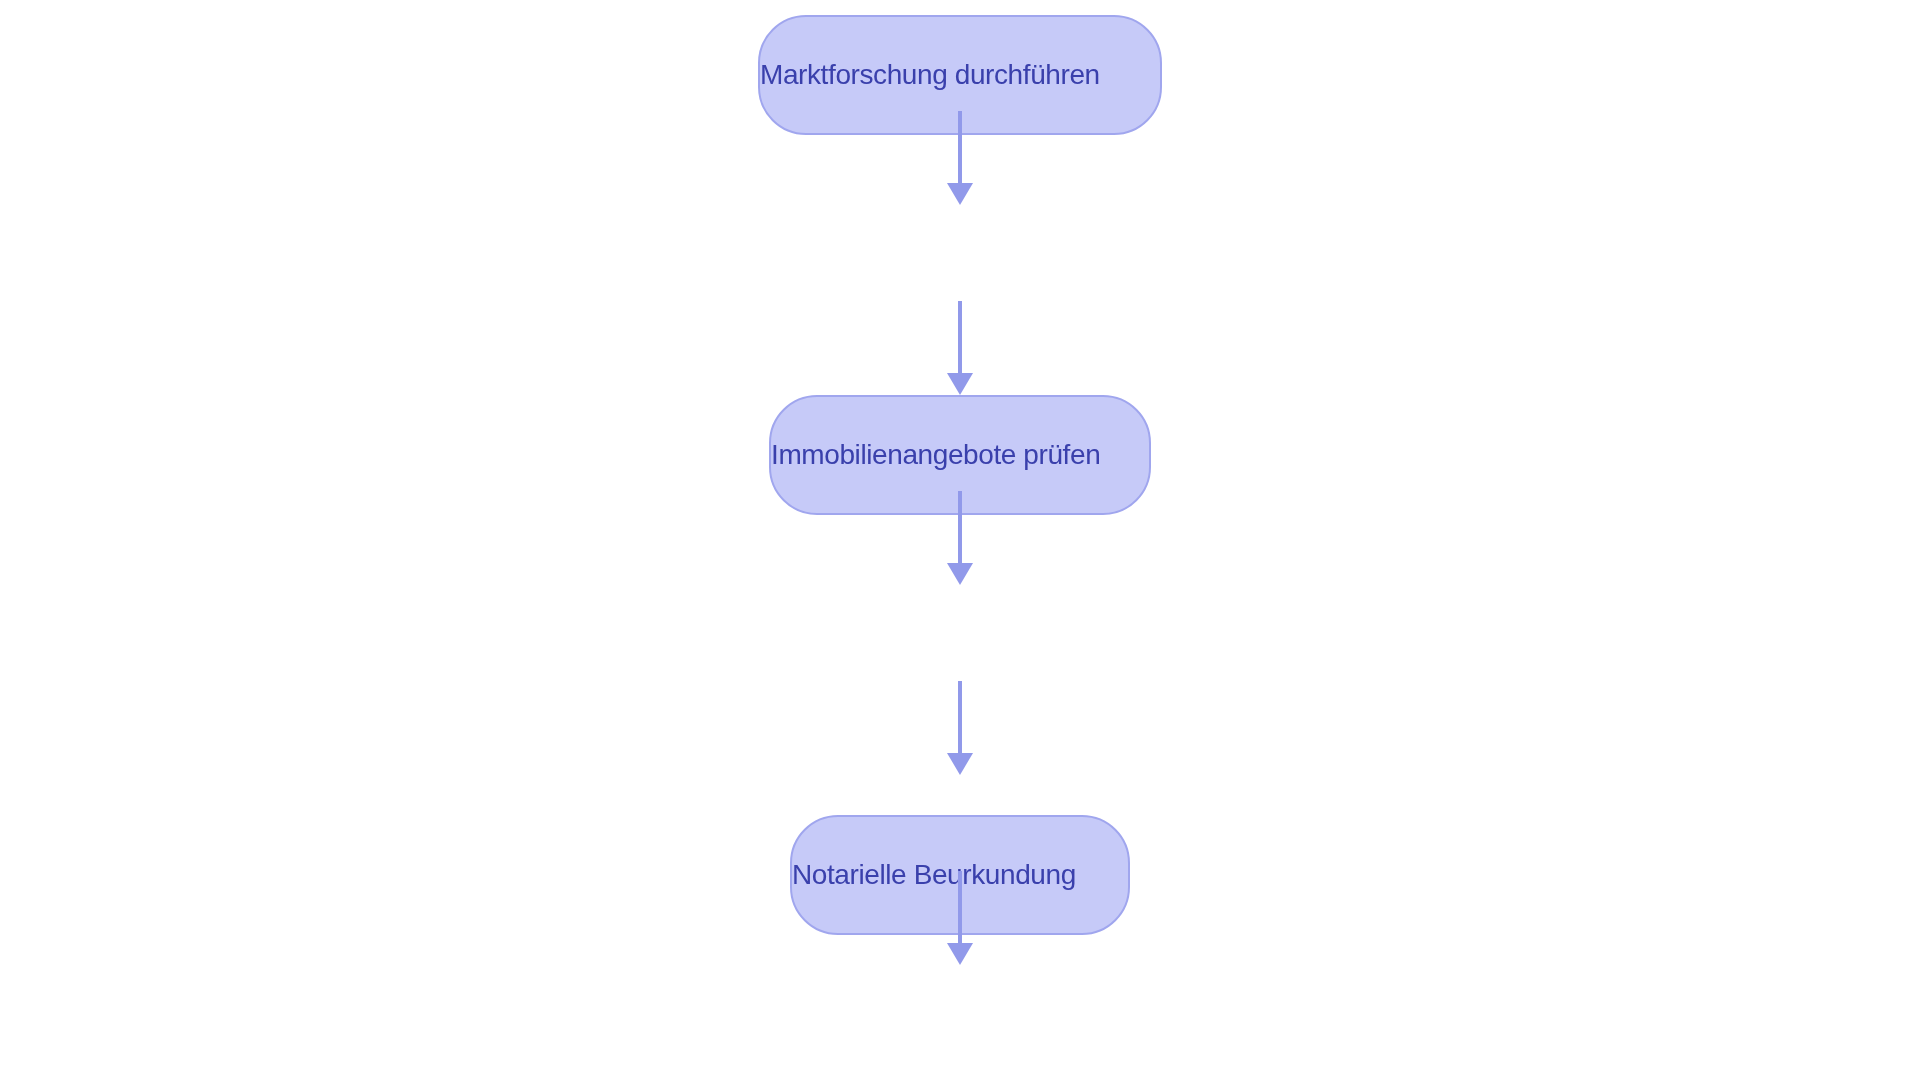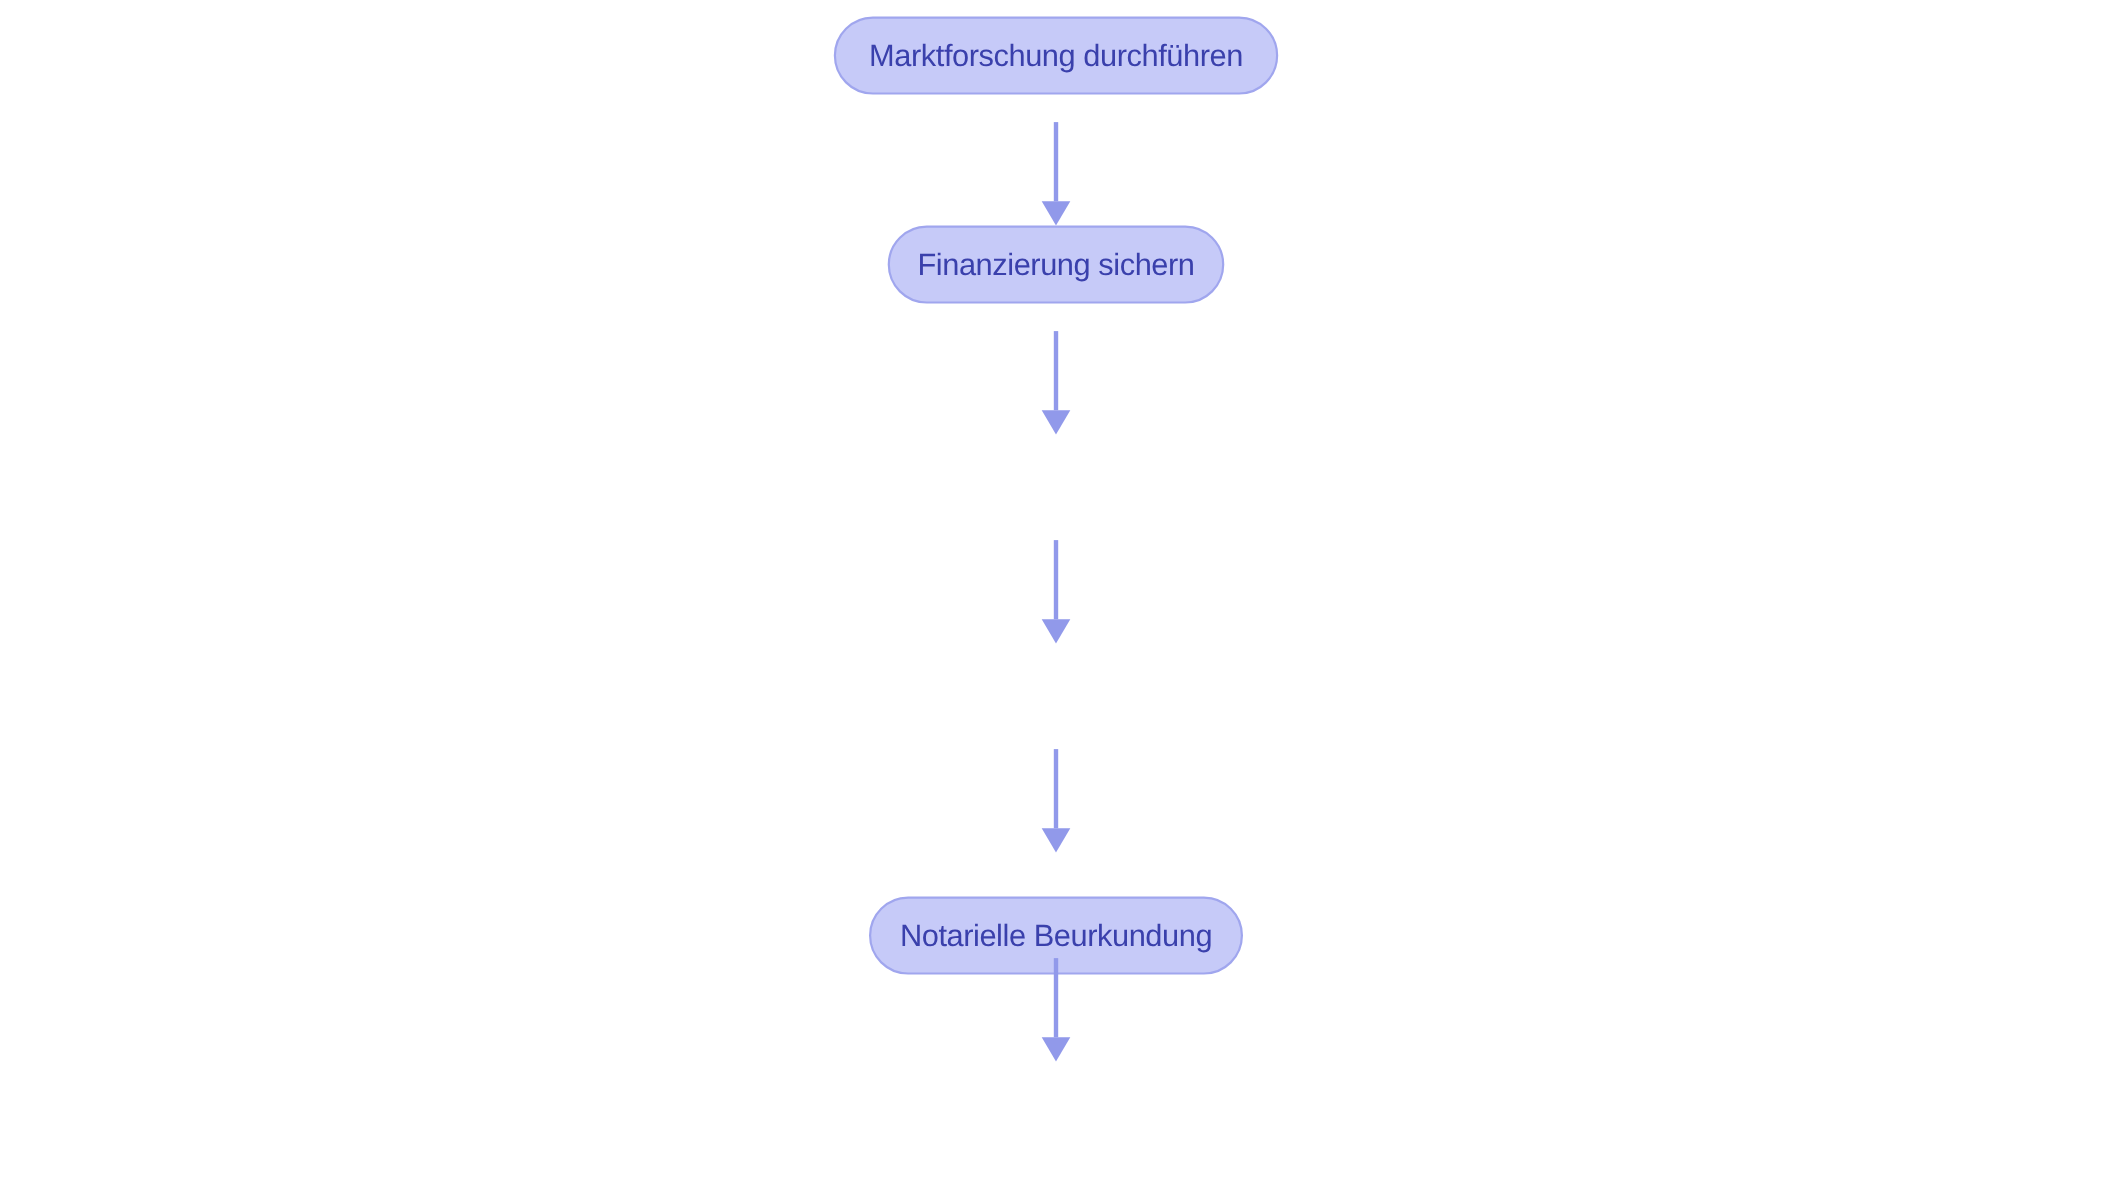--- a/index.html
+++ b/index.html
@@ -18,27 +18,26 @@
     width: 1920px;
     height: 1083px;
     background: var(--bg);
     overflow: hidden;
     font-family: "Liberation Sans", "DejaVu Sans", sans-serif;
   }
   .node {
     position: absolute;
     left: 960px;
     transform: translateX(-50%);
-    height: 71px;
+    height: 120px;
     background: var(--node-fill);
     border: 2px solid var(--node-border);
     border-radius: 48px;
     display: flex;
     align-items: center;
-    justify-content: center;
   }
   .node-label {
     color: var(--node-text);
     font-size: 28px;
     letter-spacing: -0.4px;
     white-space: nowrap;
     text-align: center;
   }
   .arrow {
     position: absolute;
@@ -81,29 +80,29 @@
 
   <div class="node n0">
     <span class="node-label">Marktforschung durchführen</span>
   </div>
 
   <div class="arrow a0">
     <div class="arrow-line"></div>
     <div class="arrow-head"></div>
   </div>
 
-  <div class="node n1">
-    <span class="node-label">Finanzierung sichern</span>
-  </div>
 
   <div class="arrow a1">
     <div class="arrow-line"></div>
     <div class="arrow-head"></div>
   </div>
 
+  <div class="node n2">
+    <span class="node-label">Immobilienangebote prüfen</span>
+  </div>
 
   <div class="arrow a2">
     <div class="arrow-line"></div>
     <div class="arrow-head"></div>
   </div>
 
 
   <div class="arrow a3">
     <div class="arrow-line"></div>
     <div class="arrow-head"></div>

